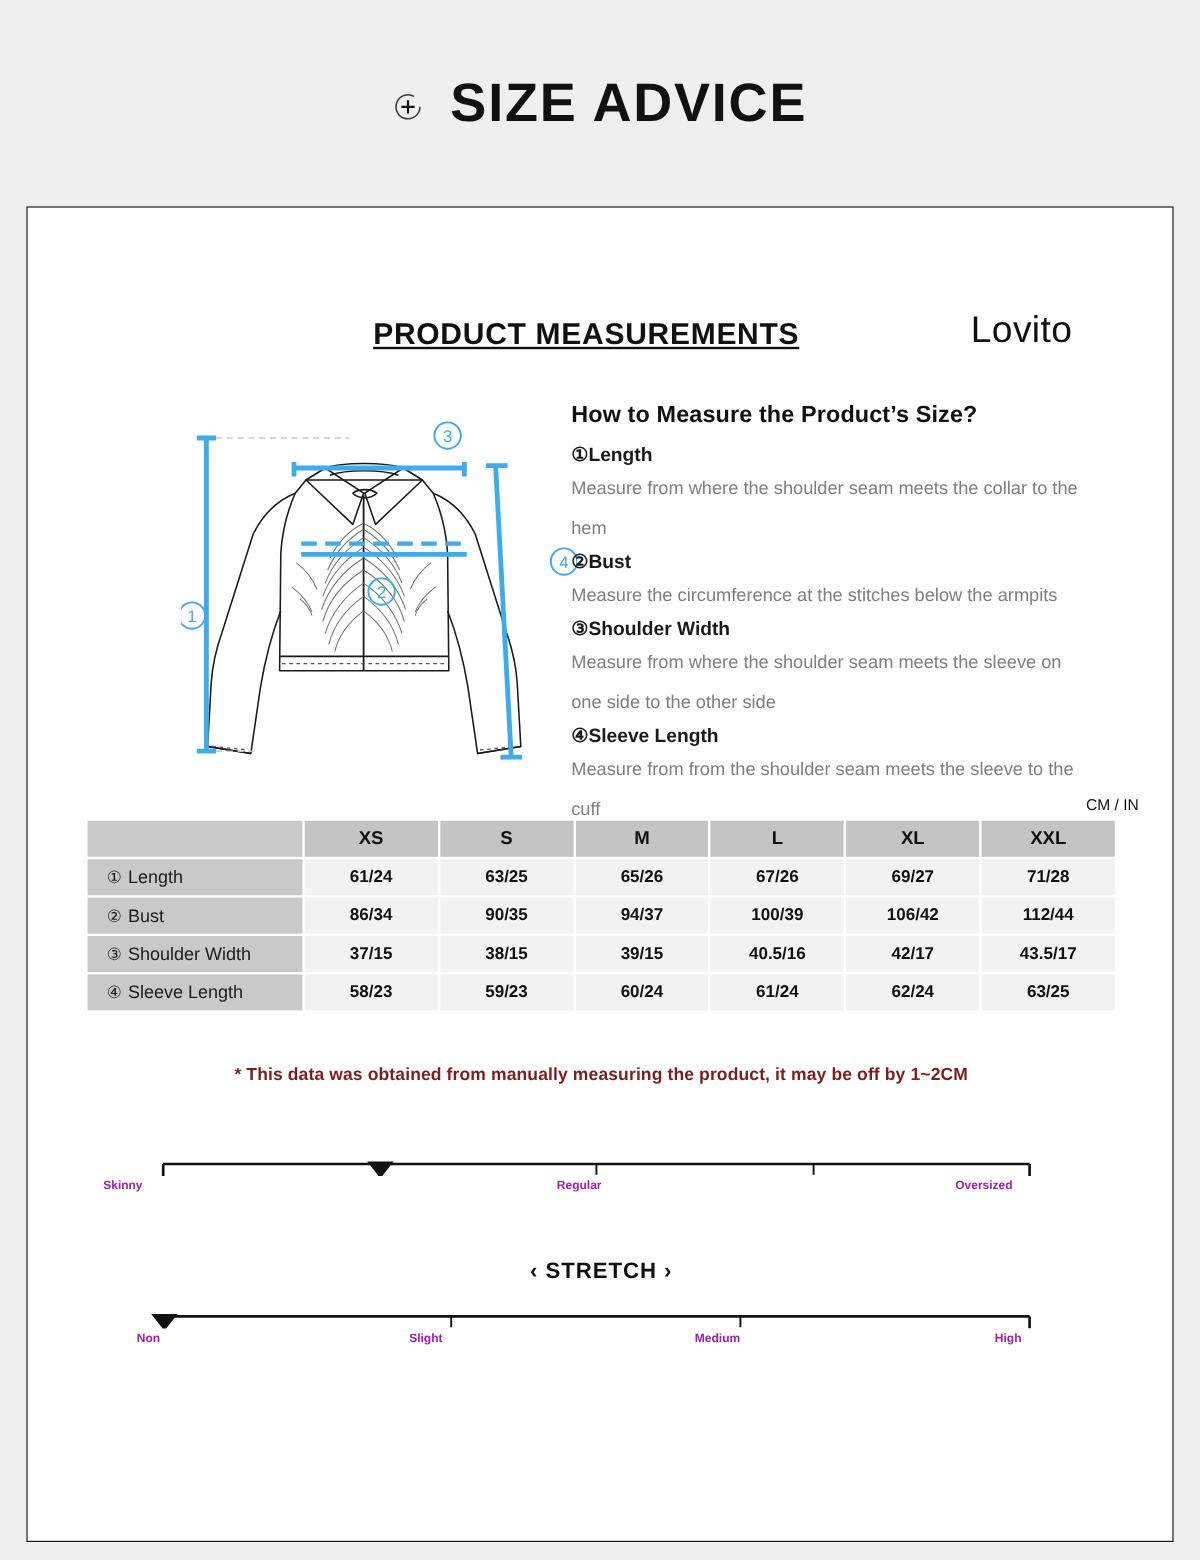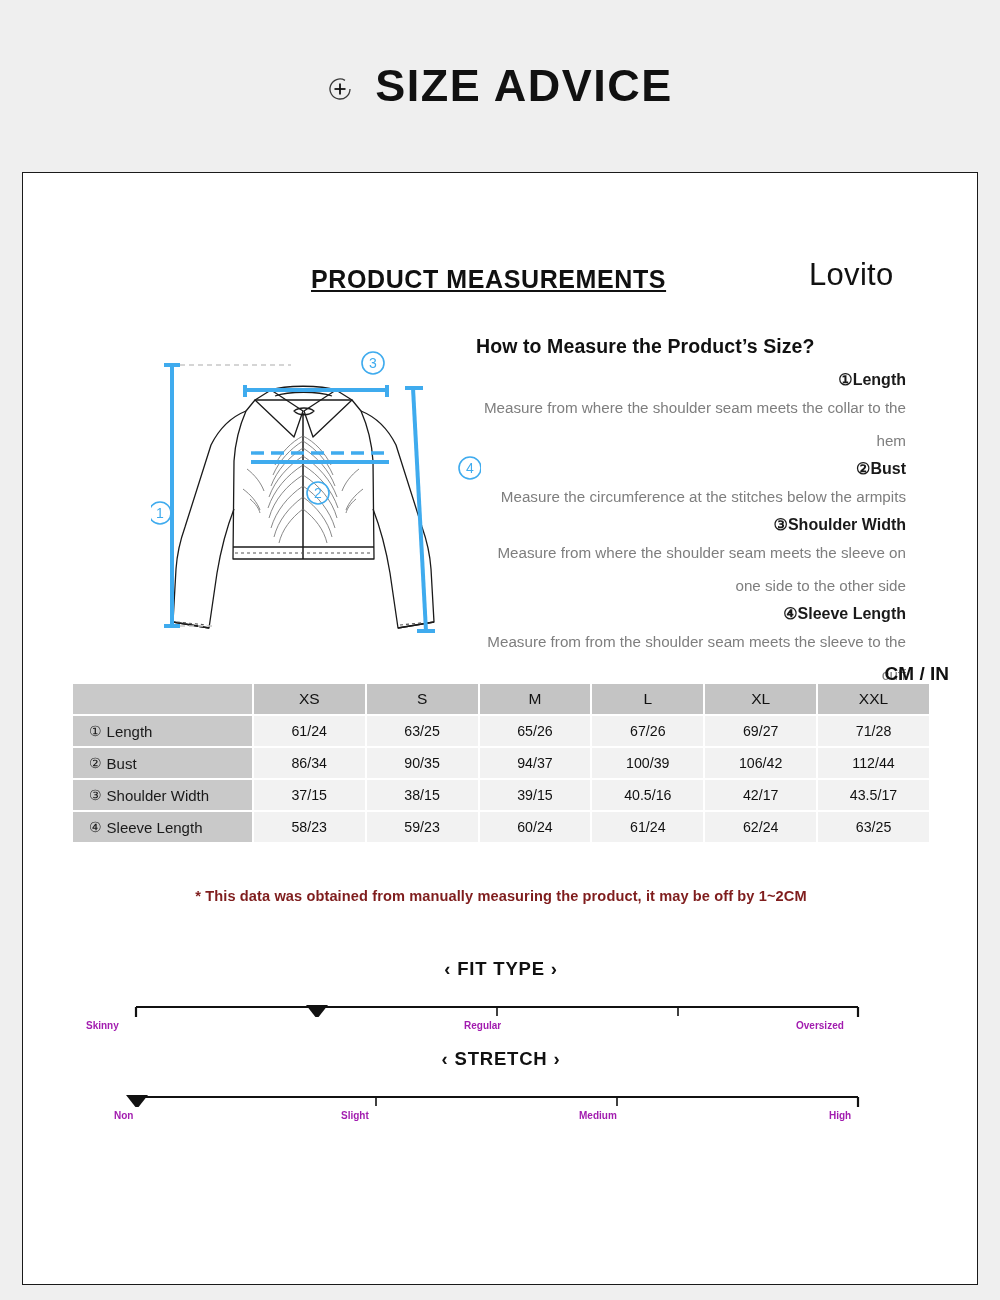--- a/index.html
+++ b/index.html
@@ -46,40 +46,40 @@
 
   
   .garment { position: absolute; left: 128px; top: 168px; width: 330px; height: 310px; }
 
   
   .howto { position: absolute; left: 453px; top: 162px; width: 430px; }
   .howto-title {
     font-size: 19.5px; font-weight: bold; color: #111; letter-spacing: .1px;
     margin-bottom: 10px;
   }
-  .howto-item { margin-bottom: 0; text-align: right; }
+  .howto-item { margin-bottom: 0; }
   .howto-label {
     font-size: 16px; font-weight: bold; color: #1a1a1a; line-height: 23px;
   }
   .howto-desc {
     font-size: 15.2px; color: #7e7e7e; line-height: 33px;
   }
 
   
   .units {
     position: absolute; right: 28px; top: 490px;
-    font-size: 19px; font-weight: bold; color: #111;
+    font-size: 13px; font-weight: normal; color: #111;
   }
 
   
   .tbl { position: absolute; left: 50px; top: 511px; width: 856px; }
   .trow { display: flex; gap: 2px; margin-bottom: 2px; }
   .tcell {
     height: 30px; display: flex; align-items: center; justify-content: center;
-    font-size: 14.5px; font-weight: normal; color: #111;
+    font-size: 14.5px; font-weight: bold; color: #111;
   }
   .c-label {
     width: 179px; justify-content: flex-start; padding-left: 16px;
     background: #c9c9c9; font-size: 15px; font-weight: normal; color: #1a1a1a;
   }
   .c-label.blank { background: #c9c9c9; }
   .c-size { width: 111px; background: #c4c4c4; font-size: 15.5px; }
   .c-val  { width: 111px; background: #f2f2f2; font-size: 14.2px; }
   .circ { font-size: 14px; margin-right: 5px; }
 
@@ -311,21 +311,20 @@
         <div class="tcell c-val">60/24</div>
         <div class="tcell c-val">61/24</div>
         <div class="tcell c-val">62/24</div>
         <div class="tcell c-val">63/25</div>
       </div>
     </div>
 
     <div class="footnote">* This data was obtained from manually measuring the product, it may be off by 1~2CM</div>
 
     <div class="scale" style="top:785px;">
-      <div class="scale-title">‹ FIT TYPE ›</div>
       <svg class="scale-svg" width="956" height="22" viewBox="0 0 956 22">
         <line x1="113" y1="12" x2="835" y2="12" stroke="#111" stroke-width="2.2"></line>
         <line x1="113" y1="12" x2="113" y2="22" stroke="#111" stroke-width="2.2"></line>
         <line x1="294" y1="12" x2="294" y2="21" stroke="#111" stroke-width="1.6"></line>
         <line x1="474" y1="12" x2="474" y2="21" stroke="#111" stroke-width="1.6"></line>
         <line x1="655" y1="12" x2="655" y2="21" stroke="#111" stroke-width="1.6"></line>
         <line x1="835" y1="12" x2="835" y2="22" stroke="#111" stroke-width="2.2"></line>
         <polygon points="283,10 305,10 294,24" fill="#111"></polygon>
       </svg>
       <div class="scale-labels">

